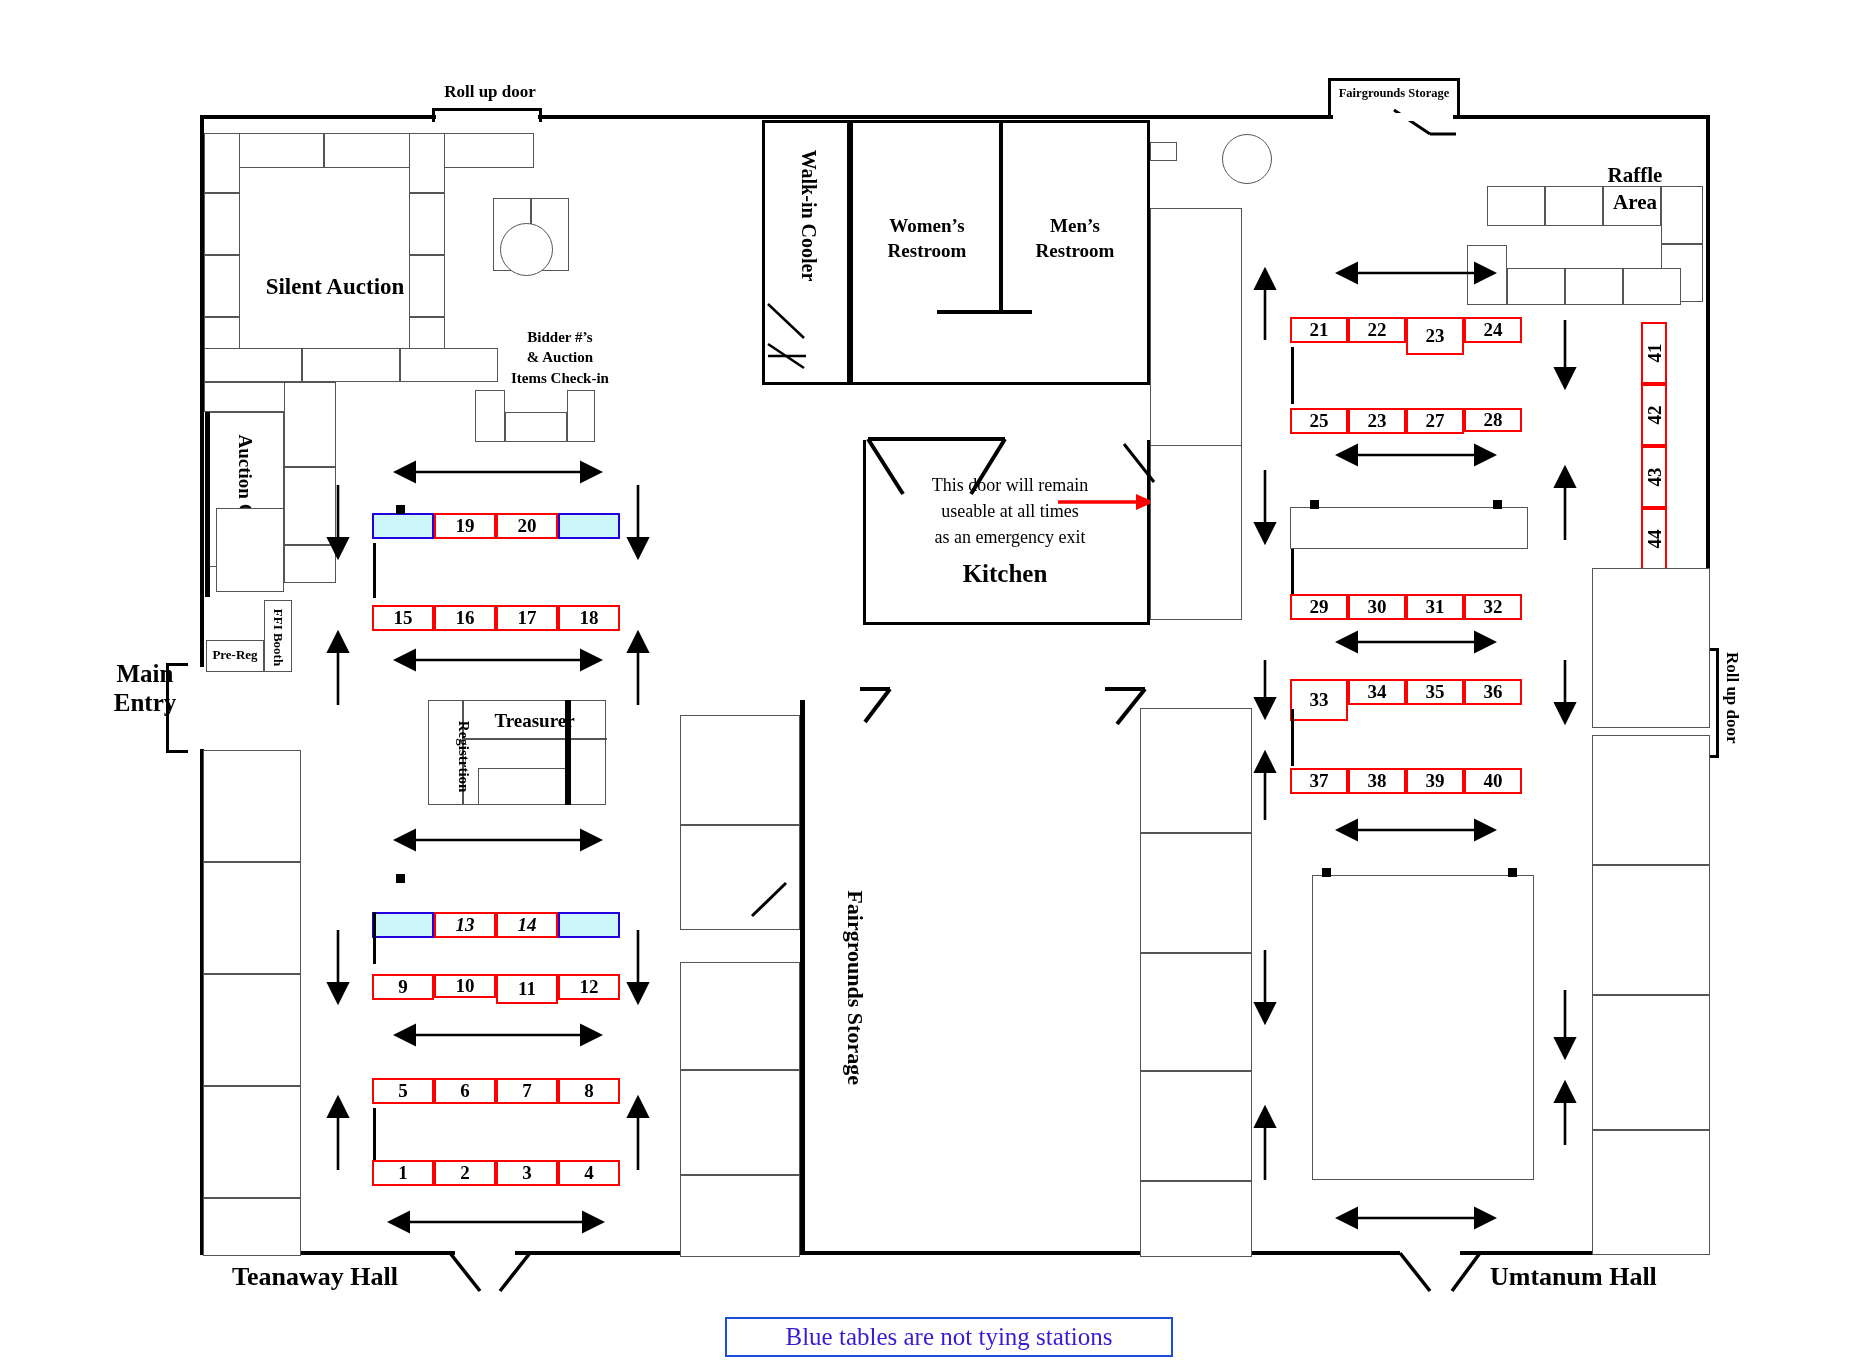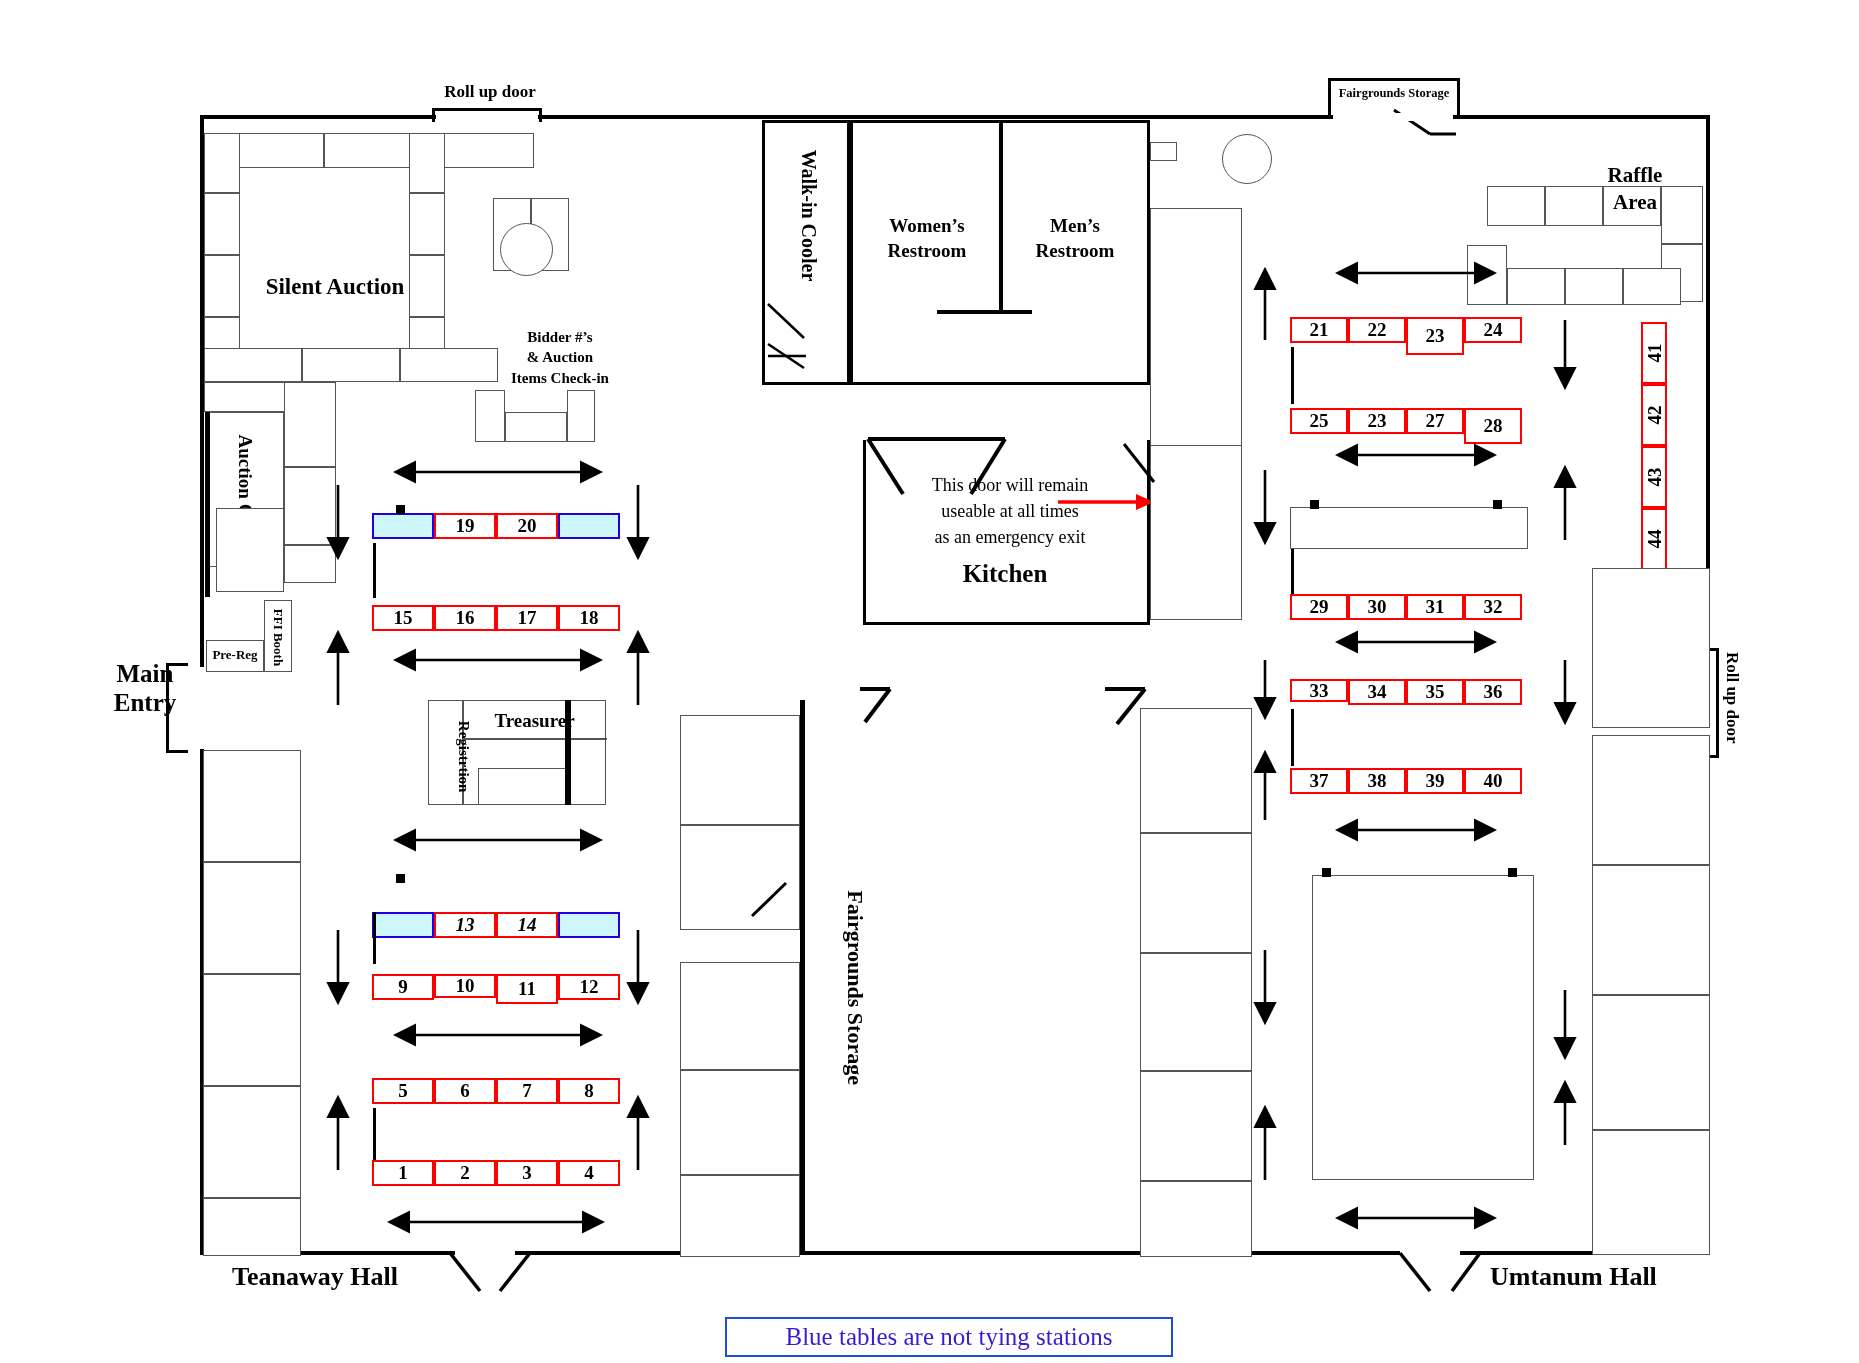--- a/index.html
+++ b/index.html
@@ -311,37 +311,37 @@
     <div class="tcell" style="width:58px;height:26px;">22</div>
     <div class="tcell" style="width:58px;height:38px;">23</div>
     <div class="tcell" style="width:58px;height:26px;">24</div>
   </div>
   <div class="abs" style="left:1291px;top:347px;width:2.5px;height:57px;background:#000;"></div>
 
   <div class="abs trow" style="left:1290px;top:408px;">
     <div class="tcell" style="width:58px;height:26px;">25</div>
     <div class="tcell" style="width:58px;height:26px;">23</div>
     <div class="tcell" style="width:58px;height:26px;">27</div>
-    <div class="tcell" style="width:58px;height:36px;">28</div>
+    <div class="tcell" style="width:58px;height:24px;">28</div>
   </div>
 
   <div class="abs room" style="left:1290px;top:507px;width:238px;height:42px;"></div>
   <div class="nub" style="left:1310px;top:500px;"></div>
   <div class="nub" style="left:1493px;top:500px;"></div>
   <div class="abs" style="left:1291px;top:549px;width:2.5px;height:45px;background:#000;"></div>
 
   <div class="abs trow" style="left:1290px;top:594px;">
     <div class="tcell" style="width:58px;height:26px;">29</div>
     <div class="tcell" style="width:58px;height:26px;">30</div>
     <div class="tcell" style="width:58px;height:26px;">31</div>
     <div class="tcell" style="width:58px;height:26px;">32</div>
   </div>
 
   <div class="abs trow" style="left:1290px;top:679px;">
-    <div class="tcell" style="width:58px;height:23px;">33</div>
+    <div class="tcell" style="width:58px;height:42px;">33</div>
     <div class="tcell" style="width:58px;height:26px;">34</div>
     <div class="tcell" style="width:58px;height:26px;">35</div>
     <div class="tcell" style="width:58px;height:26px;">36</div>
   </div>
   <div class="abs" style="left:1291px;top:709px;width:2.5px;height:57px;background:#000;"></div>
 
   <div class="abs trow" style="left:1290px;top:768px;">
     <div class="tcell" style="width:58px;height:26px;">37</div>
     <div class="tcell" style="width:58px;height:26px;">38</div>
     <div class="tcell" style="width:58px;height:26px;">39</div>

